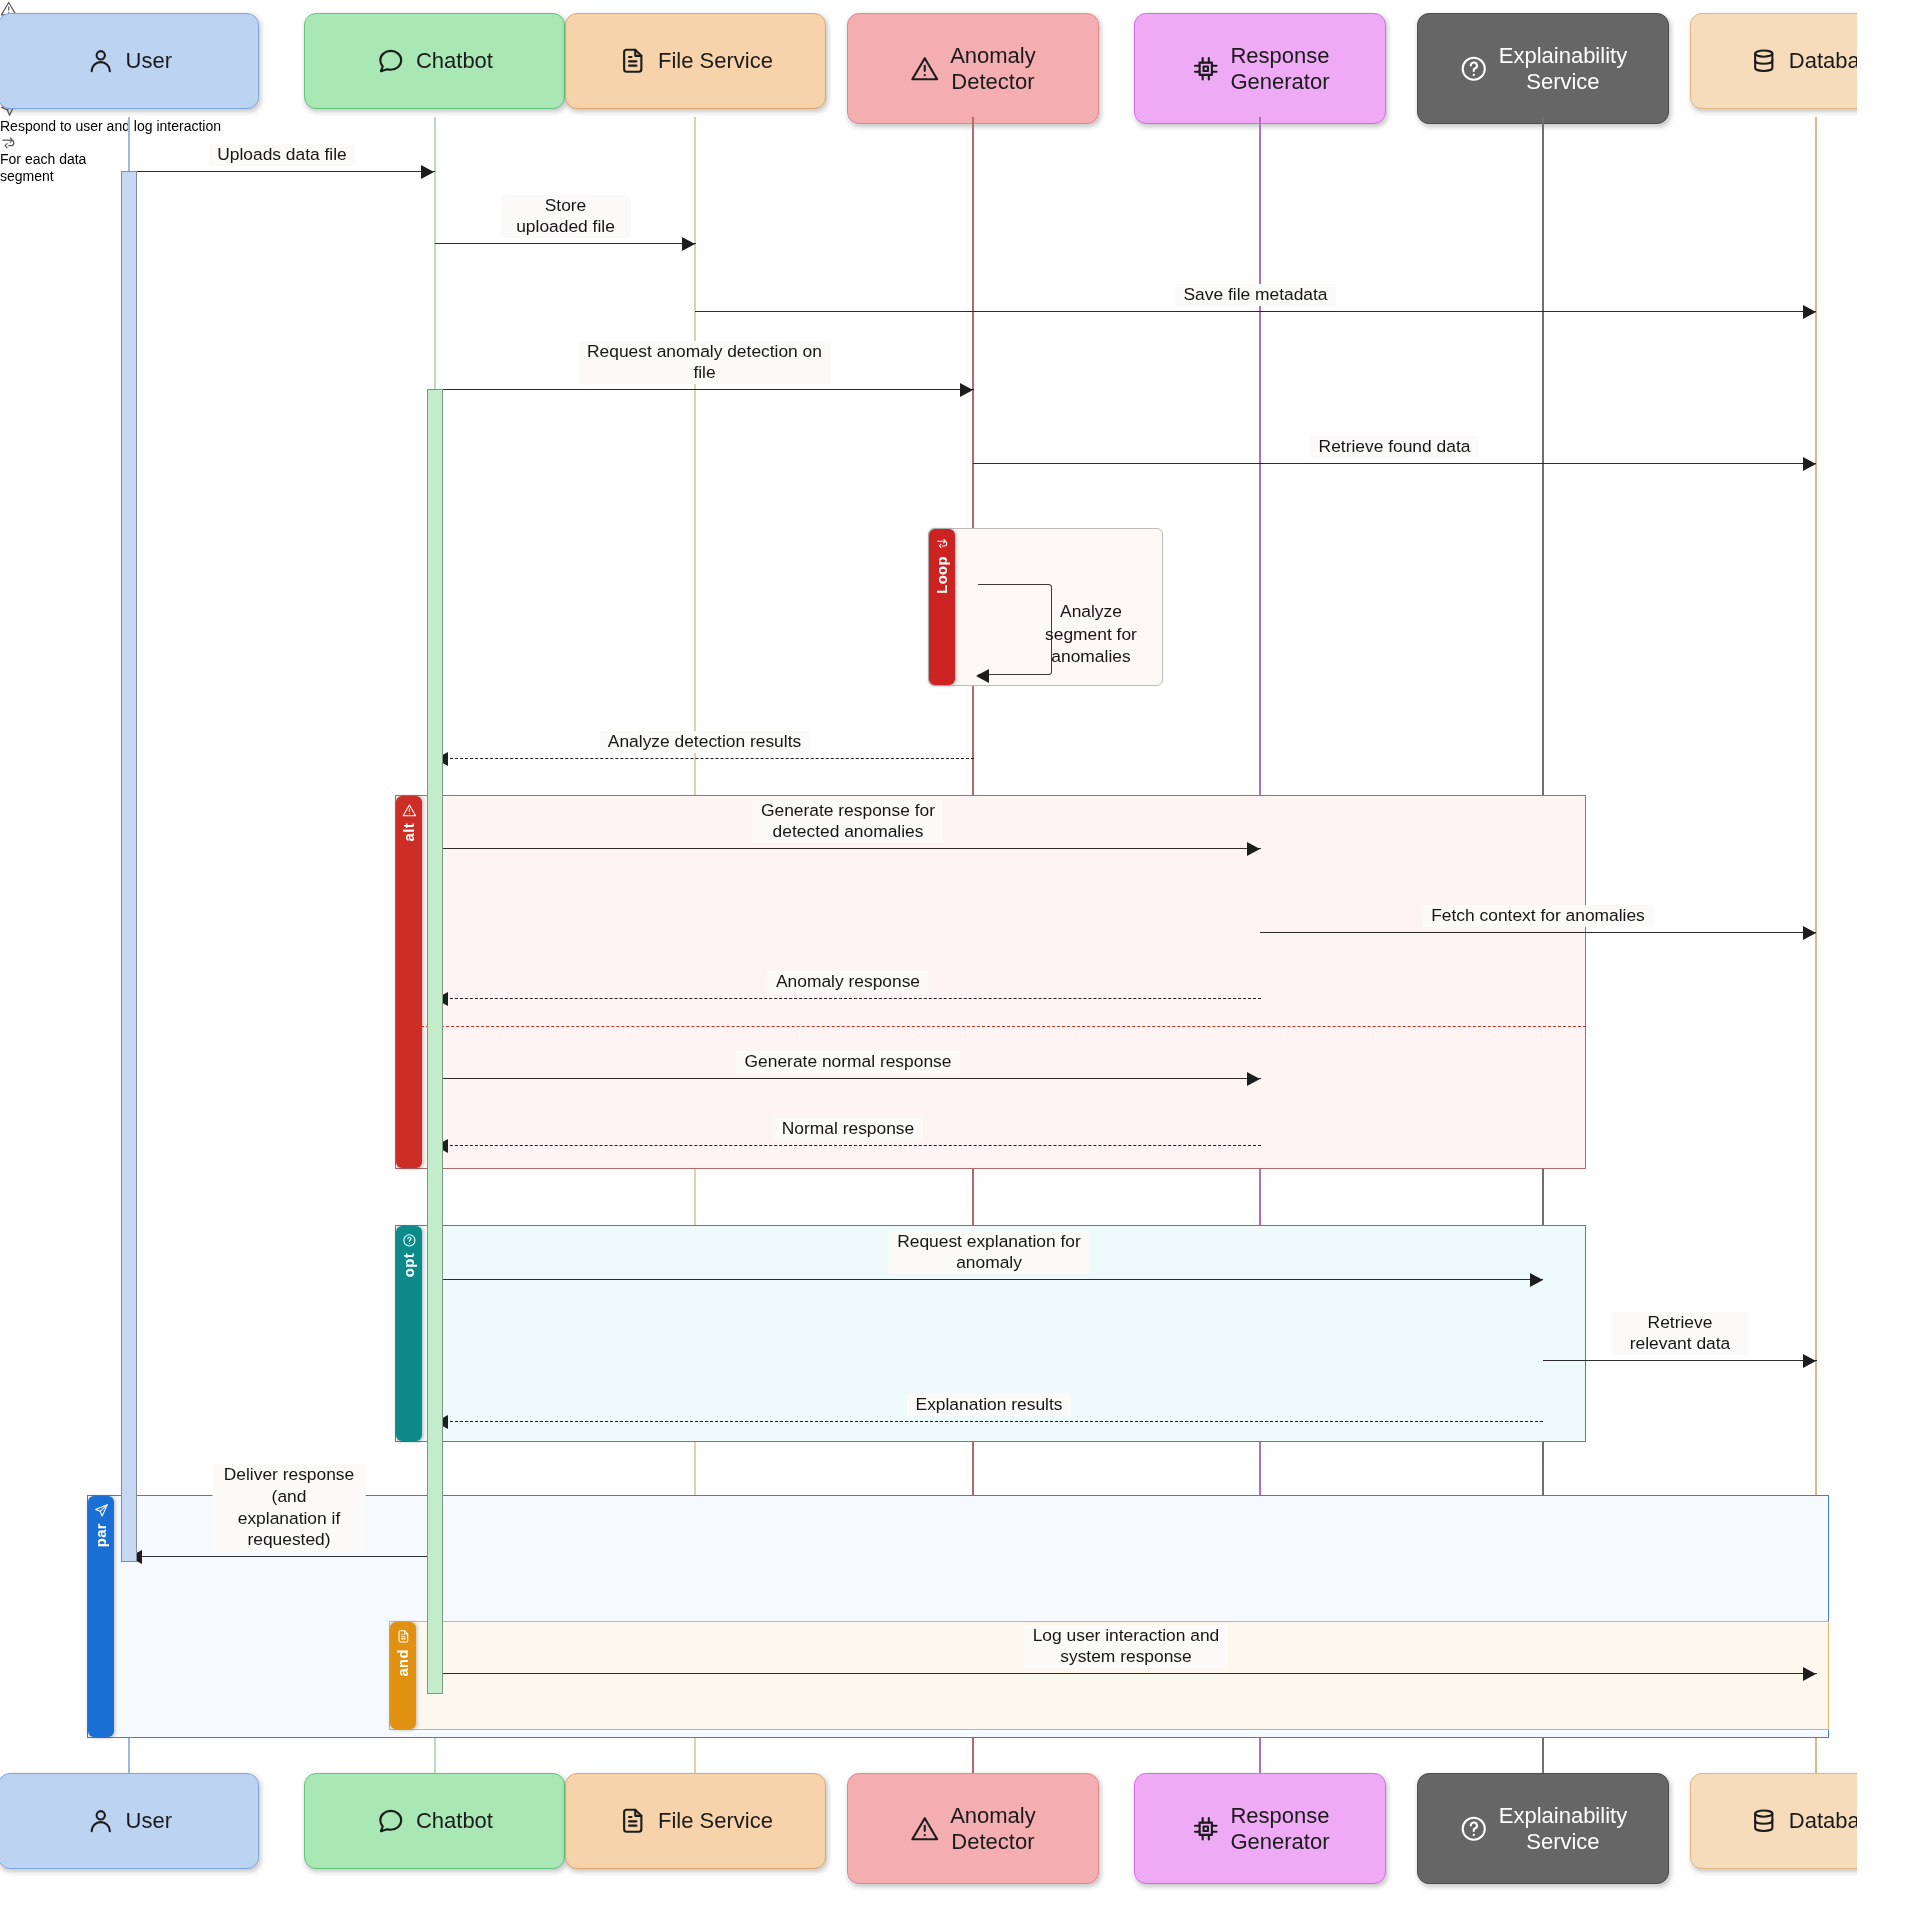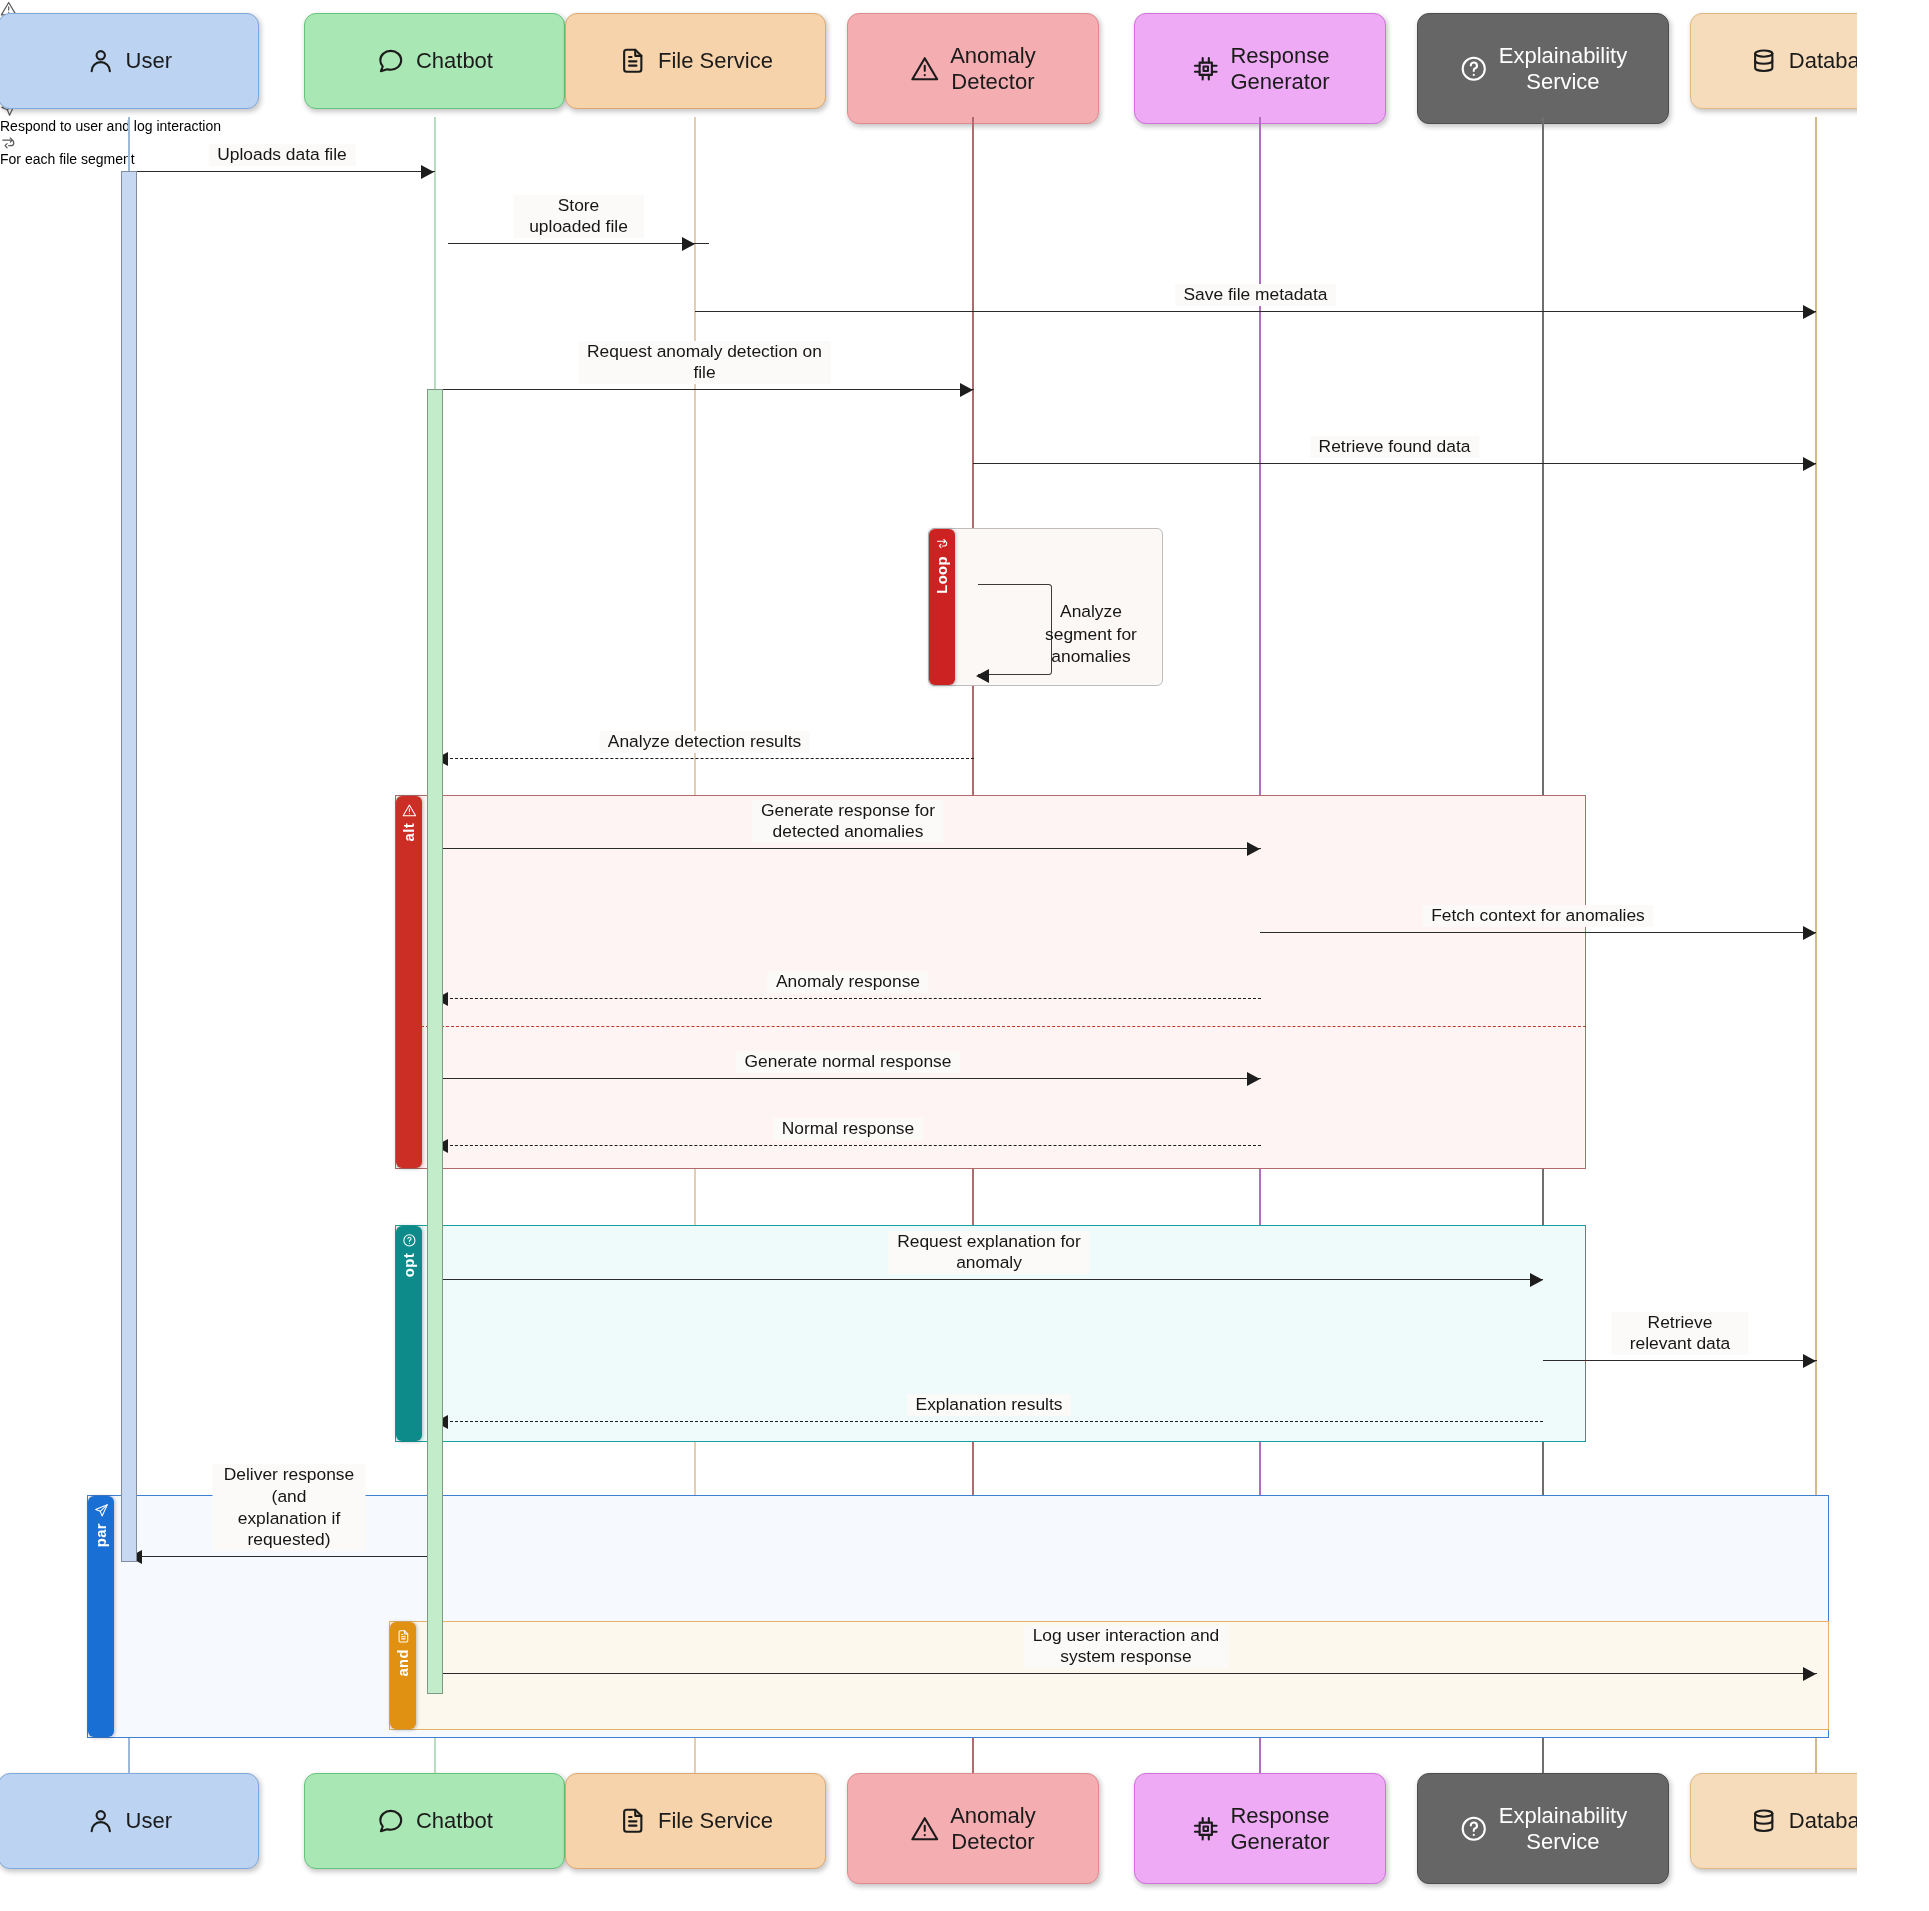--- a/index.html
+++ b/index.html
@@ -285,26 +285,26 @@
         </span>
         <span class="tlbl">Loop</span>
       </div>
     </div>
     <div class="cond" style="left: 980px; top: 534px; width: 139px; align-items: flex-start;"><span style="display: flex;">
         <svg width="17.4" height="17.4" viewBox="0 0 24 24" fill="none" stroke="#5a5a5a" stroke-width="1.7" stroke-linecap="round" stroke-linejoin="round">
           <path d="M4 8.5h11.2a3.8 3.8 0 0 1 0 7.6H12"></path>
           <path d="M14.2 5.6 17 8.4l-2.8 2.8"></path>
           <path d="M9.8 18.9 7 16.1l2.8-2.8"></path>
         </svg>
-      </span><span style="line-height: 1.25;">For each file segment</span></div>
+      </span><span style="line-height: 1.25;">For each data segment</span></div>
     <div class="msg" style="left: 129px; top: 171px; width: 306px;">
       <span class="lbl">Uploads data file</span>
     </div>
     <div class="arrowhead r" style="top: 165px; left: 421px;"></div>
-    <div class="msg" style="left: 448px; top: 243px; width: 261px;">
+    <div class="msg" style="left: 435px; top: 243px; width: 261px;">
       <span class="lbl">Store uploaded file</span>
     </div>
     <div class="arrowhead r" style="top: 237px; left: 682px;"></div>
     <div class="msg" style="left: 695px; top: 311px; width: 1121px;">
       <span class="lbl">Save file metadata</span>
     </div>
     <div class="arrowhead r" style="top: 305px; left: 1803px;"></div>
     <div class="msg" style="left: 435px; top: 389px; width: 539px;">
       <span class="lbl">Request anomaly detection on
 file</span>

